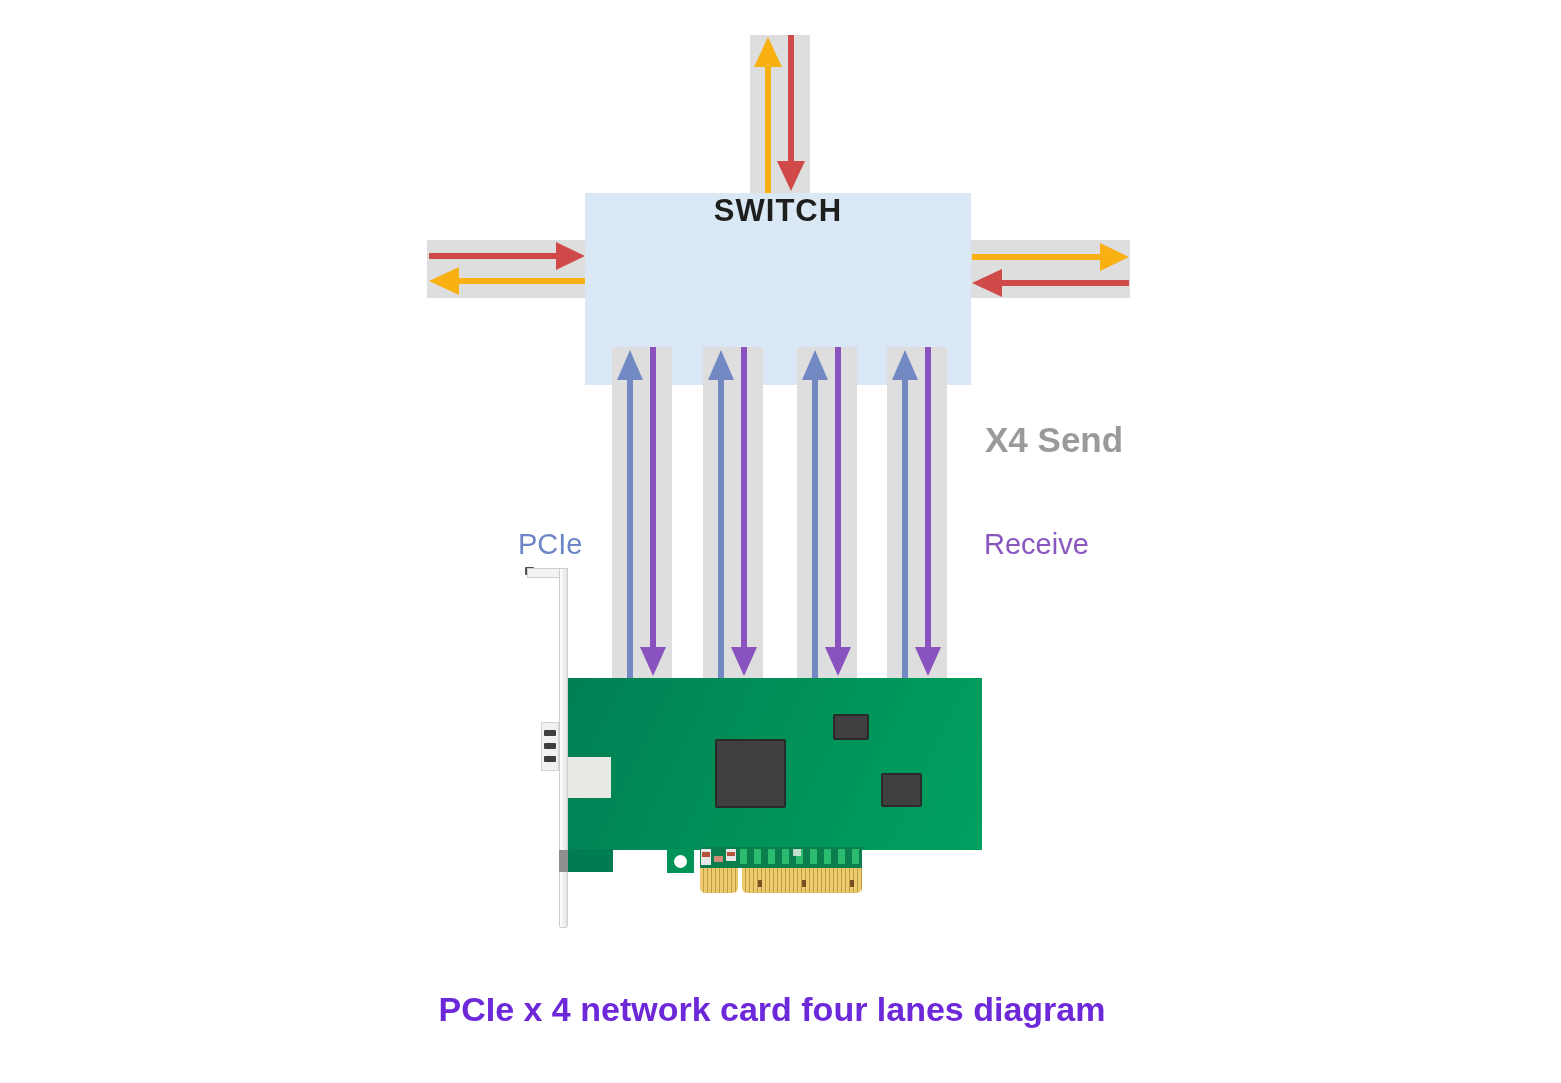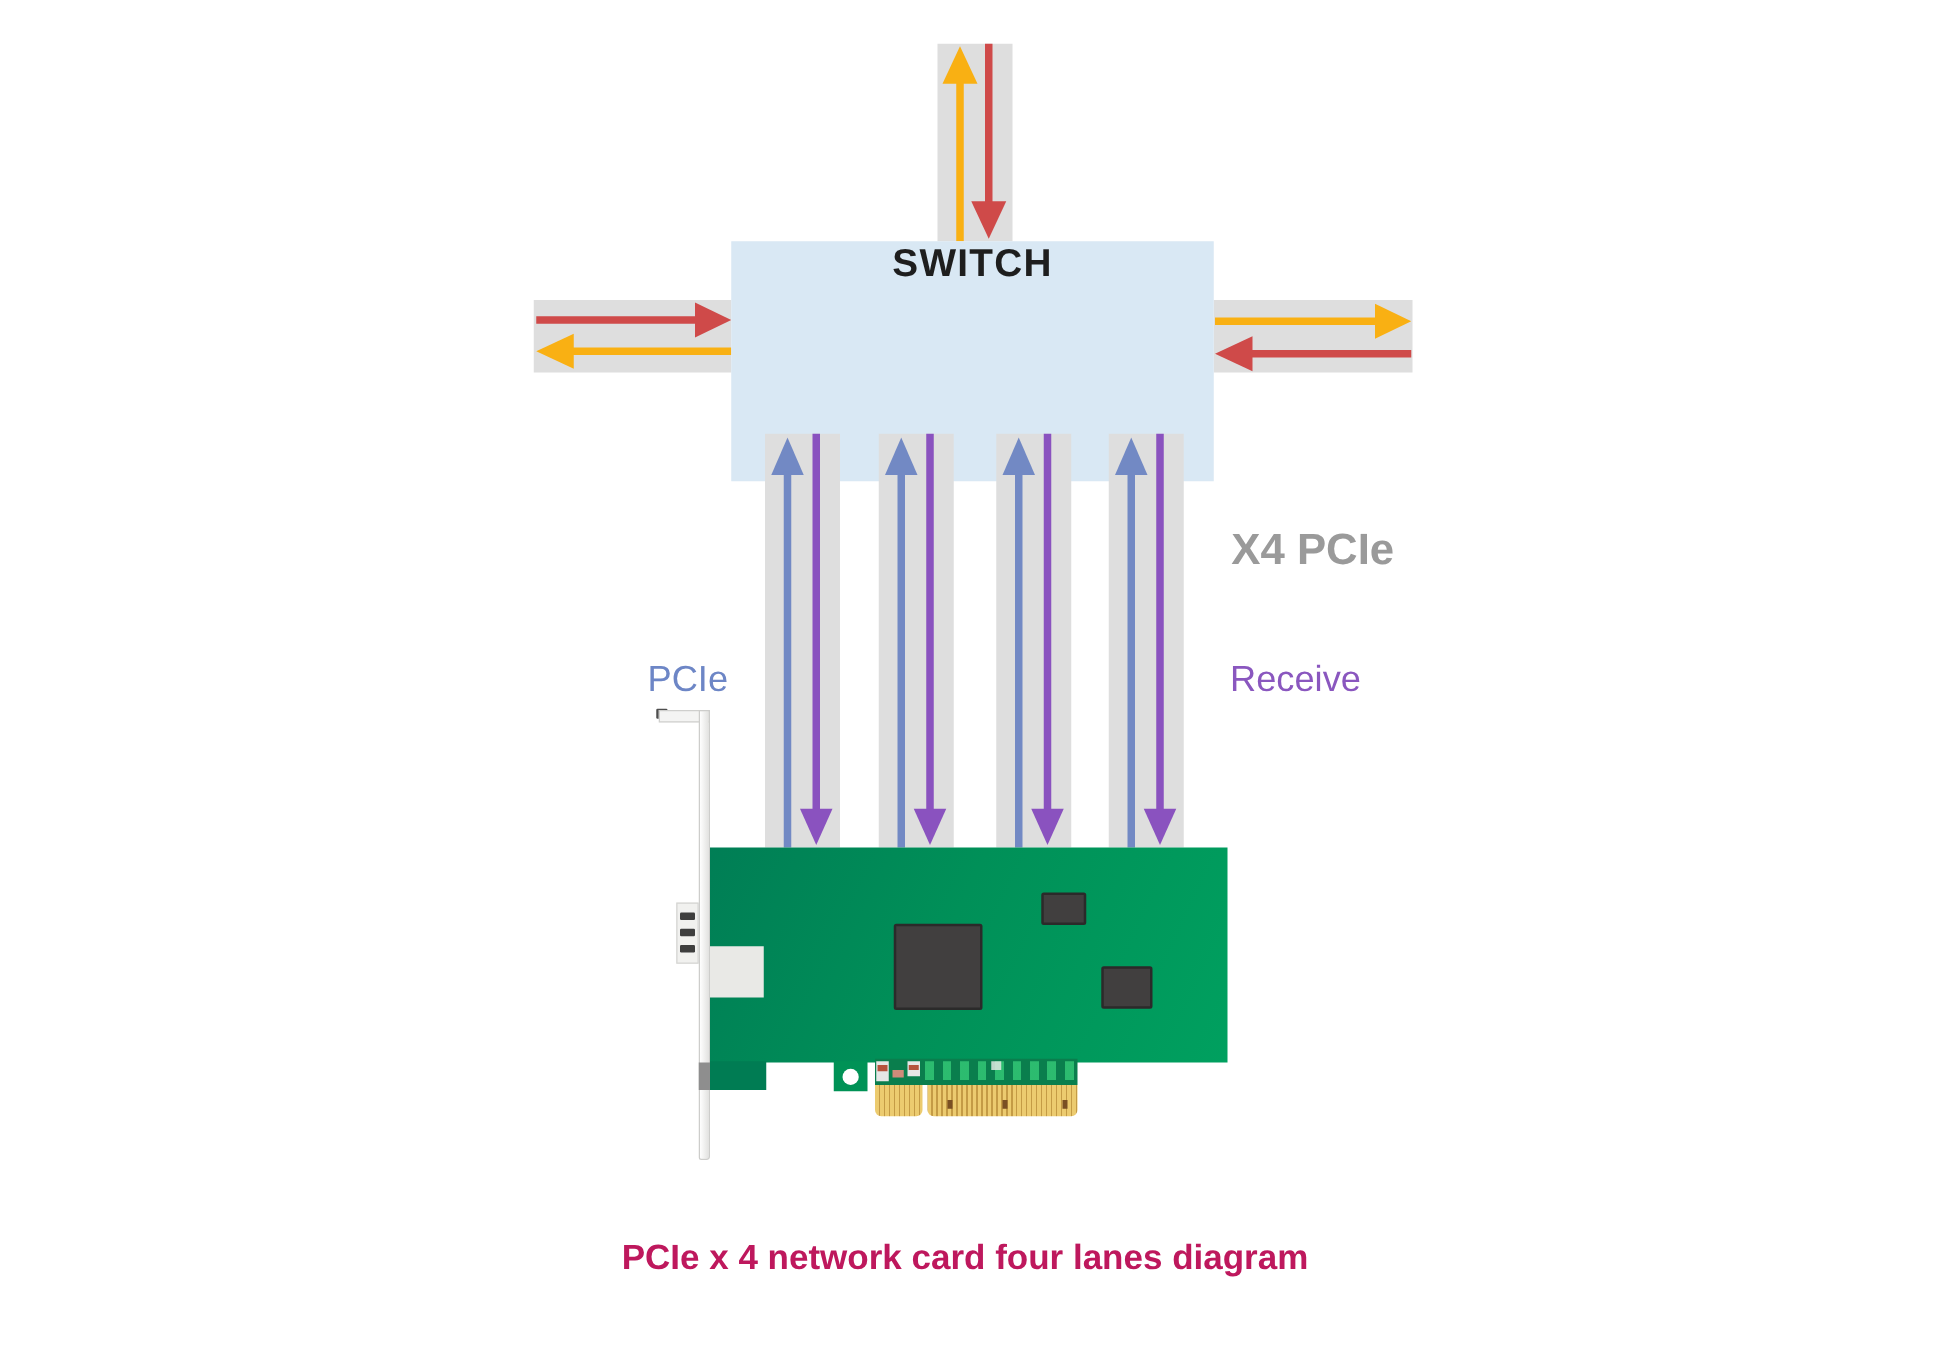--- a/index.html
+++ b/index.html
@@ -26,21 +26,21 @@
     position:absolute;left:585px;top:193px;width:386px;height:192px;background:#d9e8f4;
     display:flex;align-items:flex-start;justify-content:center;
   }
   .switch span{font-size:31px;font-weight:700;letter-spacing:1px;color:#1e1e1e;}
   .lbl{position:absolute;white-space:nowrap;}
   .lbl-x4{left:985px;top:420px;font-size:35px;font-weight:700;color:#9a9a9a;}
   .lbl-send{left:518px;top:528px;font-size:29px;color:#6d86c6;}
   .lbl-receive{left:984px;top:528px;font-size:29px;color:#8a57bf;}
   .title{
     position:absolute;left:0;right:17px;top:990px;text-align:center;
-    font-size:28px;font-weight:700;color:#be185d;
+    font-size:34px;font-weight:700;color:#6d28d9;
   }
   
   .hook-cap{left:525px;top:567px;width:9px;height:8px;background:#4e4e4e;border-radius:1px;}
   .hook-bar{left:527px;top:568px;width:41px;height:10px;background:#f4f4f3;border:1px solid #cfcfcd;box-sizing:border-box;}
   .bracket{left:559px;top:568px;width:9px;height:360px;background:linear-gradient(90deg,#fefefe,#e2e2e0);
     border:1px solid #cdcdcb;box-sizing:border-box;border-radius:0 0 3px 2px;}
   .bracket-dark{left:559px;top:850px;width:9px;height:22px;background:#8e8e8e;}
   .sfp-cage{left:541px;top:722px;width:18px;height:49px;background:#f1f1ef;border:1px solid #d4d4d2;box-sizing:border-box;}
   .sfp-slot{position:absolute;left:2px;width:12px;height:6px;background:#3e3e3e;border-radius:1px;}
   .pcb{left:568px;top:678px;width:414px;height:172px;
@@ -112,21 +112,21 @@
   <div class="shaft blue" style="left:812px;top:377px;width:6px;height:301px"></div>
   <div class="shaft purple" style="left:835px;top:347px;width:6px;height:301px"></div>
   <div class="head head-down sm purple" style="left:825px;top:647px"></div>
 
   <div class="band" style="left:887px;top:347px;width:60px;height:331px"></div>
   <div class="head head-up sm blue" style="left:892px;top:350px"></div>
   <div class="shaft blue" style="left:902px;top:377px;width:6px;height:301px"></div>
   <div class="shaft purple" style="left:925px;top:347px;width:6px;height:301px"></div>
   <div class="head head-down sm purple" style="left:915px;top:647px"></div>
 
-  <div class="lbl lbl-x4">X4 PCIe</div>
+  <div class="lbl lbl-x4">X4 Send</div>
   <div class="lbl lbl-send">PCIe</div>
   <div class="lbl lbl-receive">Receive</div>
 
   <div class="abs hook-cap"></div>
   <div class="abs hook-bar"></div>
   <div class="abs bracket"></div>
   <div class="abs bracket-dark"></div>
   <div class="abs sfp-cage">
     <div class="sfp-slot" style="top:7px"></div>
     <div class="sfp-slot" style="top:20px"></div>

